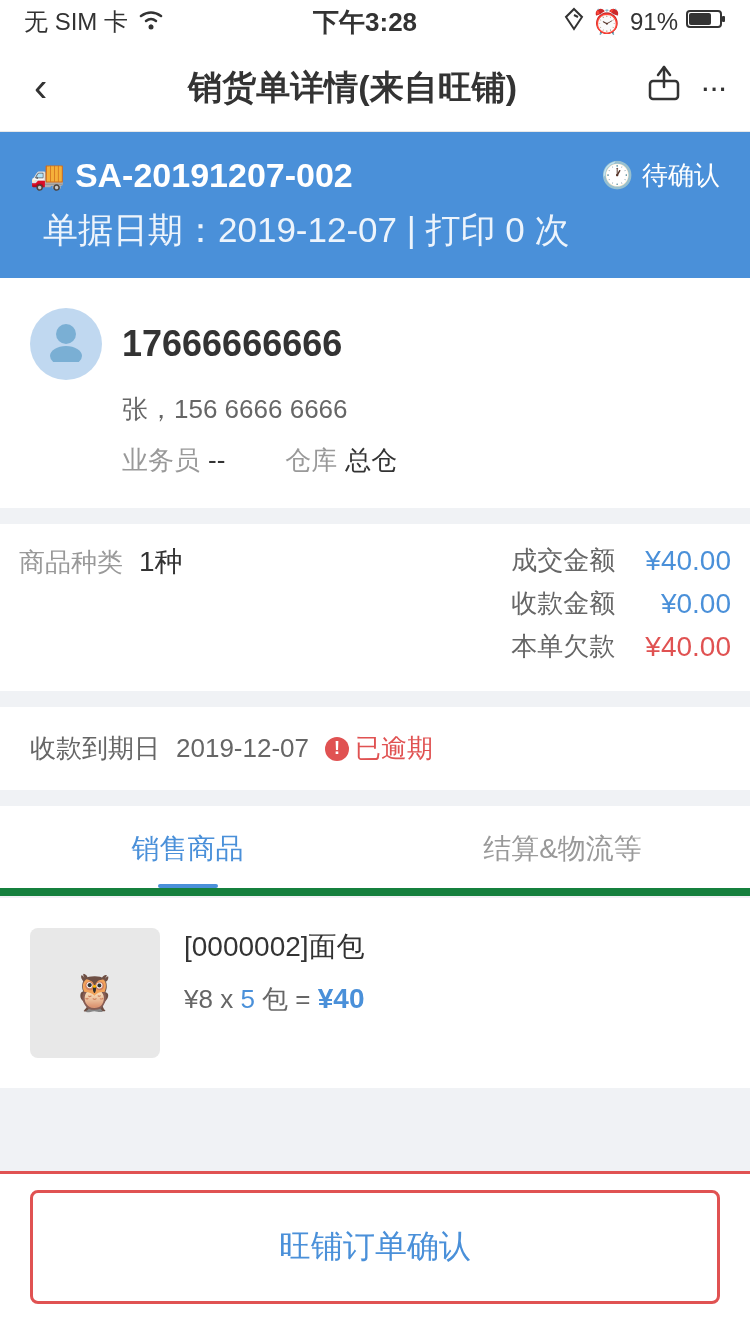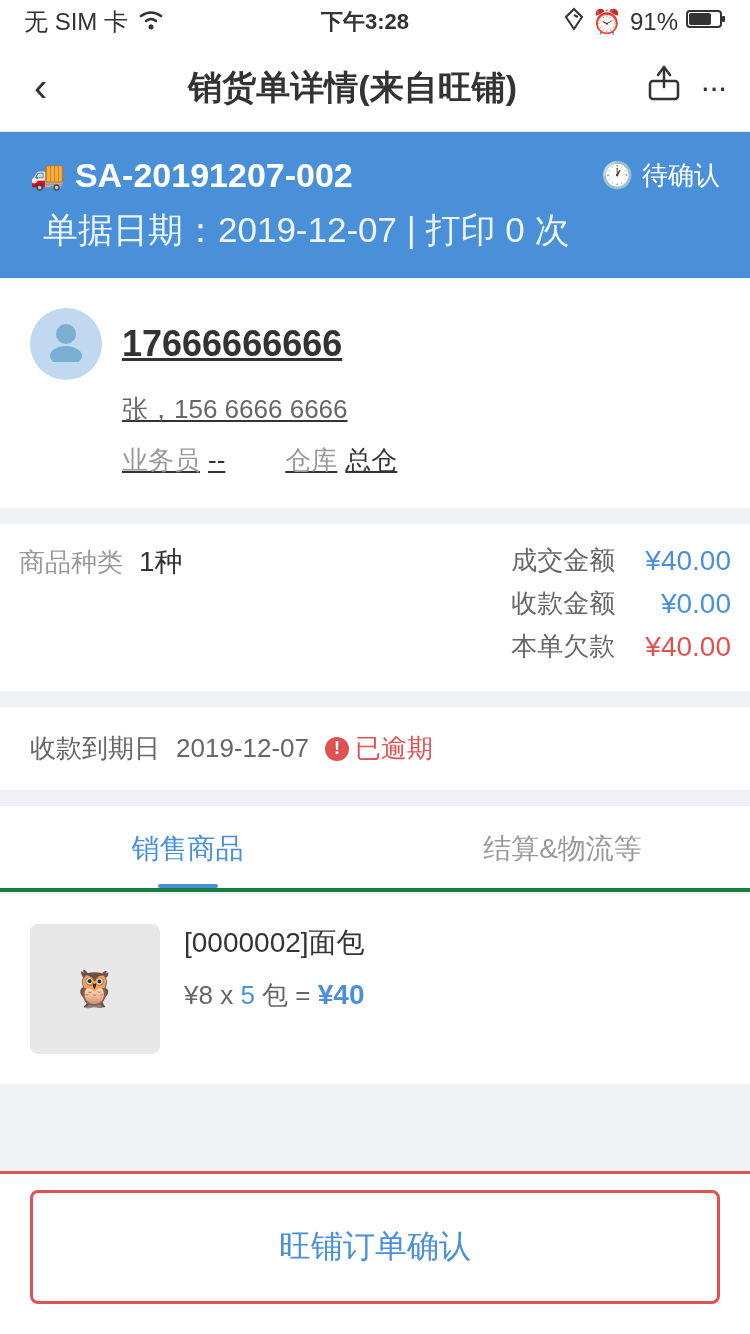--- a/index.html
+++ b/index.html
@@ -18,21 +18,21 @@
       background: #fff;
       height: 44px;
       display: flex;
       align-items: center;
       justify-content: space-between;
       padding: 0 24px;
       font-size: 24px;
       font-weight: 500;
     }
     .status-bar-left { display: flex; align-items: center; gap: 8px; }
-    .status-bar-center { font-size: 22px; font-weight: 600; }
+    .status-bar-center { font-size: 26px; font-weight: 600; }
     .status-bar-right { display: flex; align-items: center; gap: 8px; font-size: 24px; }
 
     
     .nav-bar {
       background: #fff;
       height: 88px;
       display: flex;
       align-items: center;
       justify-content: space-between;
       padding: 0 24px;
@@ -91,21 +91,20 @@
       color: rgba(255,255,255,0.9);
       font-size: 35px;
       margin-left: 13px;
     }
 
     
     .customer-section {
       background: #fff;
       padding: 30px;
       margin-bottom: 16px;
-      text-decoration: underline;
     }
     .customer-row {
       display: flex;
       align-items: center;
       gap: 20px;
       margin-bottom: 12px;
     }
     .avatar {
       width: 72px;
       height: 72px;
@@ -196,21 +195,21 @@
       justify-content: center;
       color: #fff;
       font-size: 18px;
       font-weight: 700;
     }
 
     
     .tabs {
       background: #fff;
       display: flex;
-      border-bottom: 4px solid #15803d;
+      border-bottom: 8px solid #15803d;
     }
     .tab {
       flex: 1;
       text-align: center;
       padding: 24px 0 20px;
       font-size: 28px;
       color: #999;
       cursor: pointer;
       position: relative;
     }

